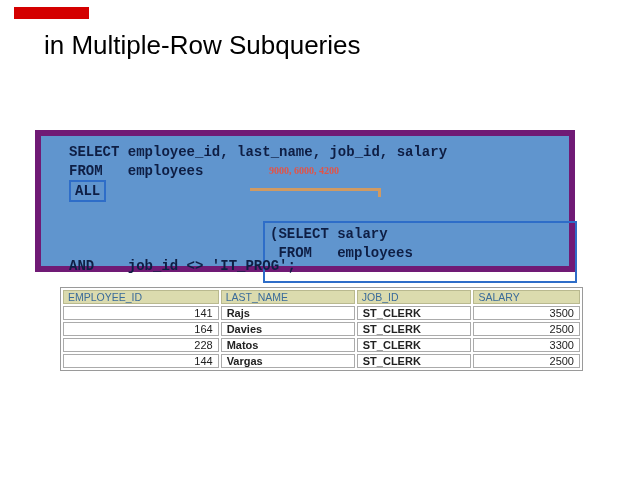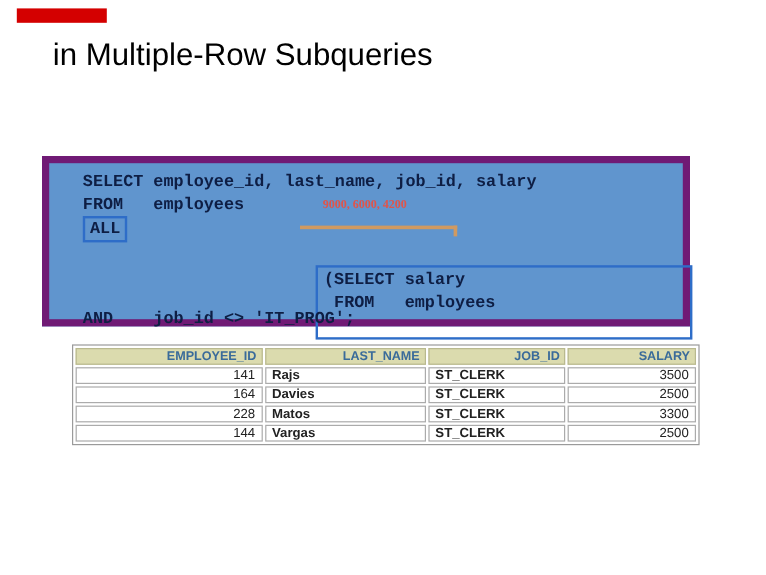--- a/index.html
+++ b/index.html
@@ -109,24 +109,24 @@
     border: 1px solid #9a9a9a;
     background: #ffffff;
     table-layout: fixed;
     width: 523px;
   }
   table.result-table th {
     background: #dbdbae;
     border: 1px solid #b9b98f;
     color: #3a6b9a;
     font-size: 10.5px;
-    font-weight: bold;
+    font-weight: normal;
     height: 13px;
     padding: 0 4px;
-    text-align: right;
+    text-align: left;
     overflow: hidden;
   }
   table.result-table td {
     background: #ffffff;
     border: 1px solid #ababab;
     color: #222222;
     font-size: 11px;
     height: 13px;
     padding: 0 5px;
     overflow: hidden;

